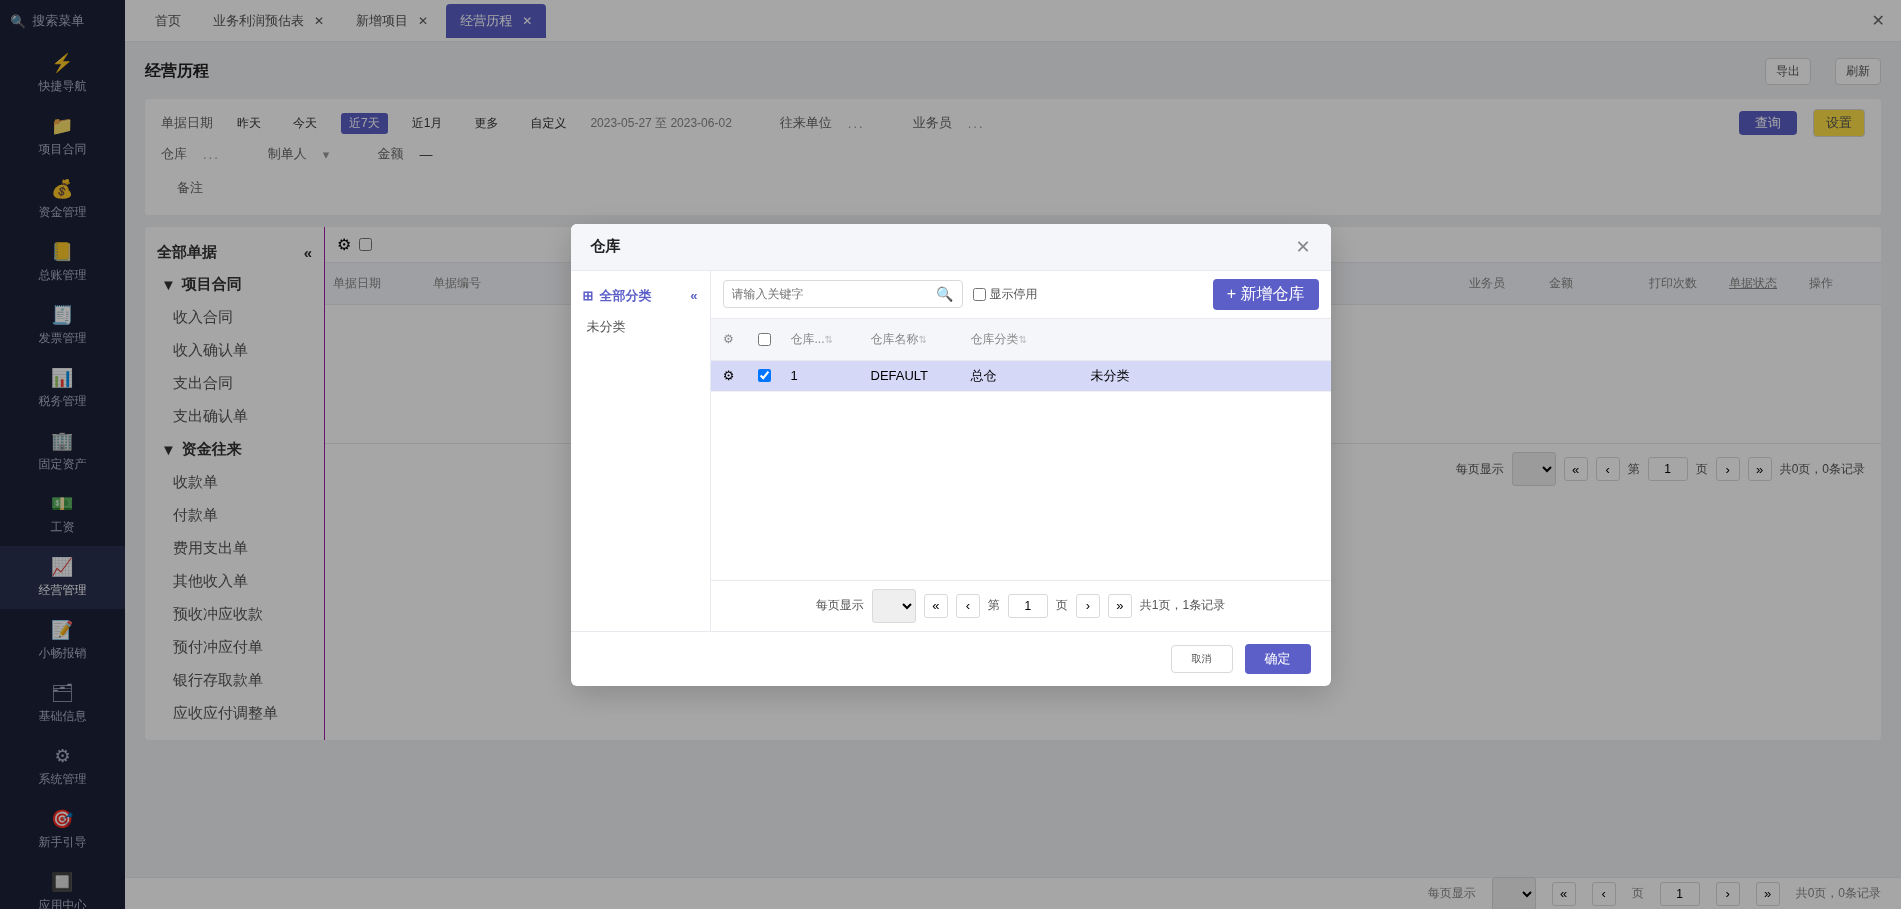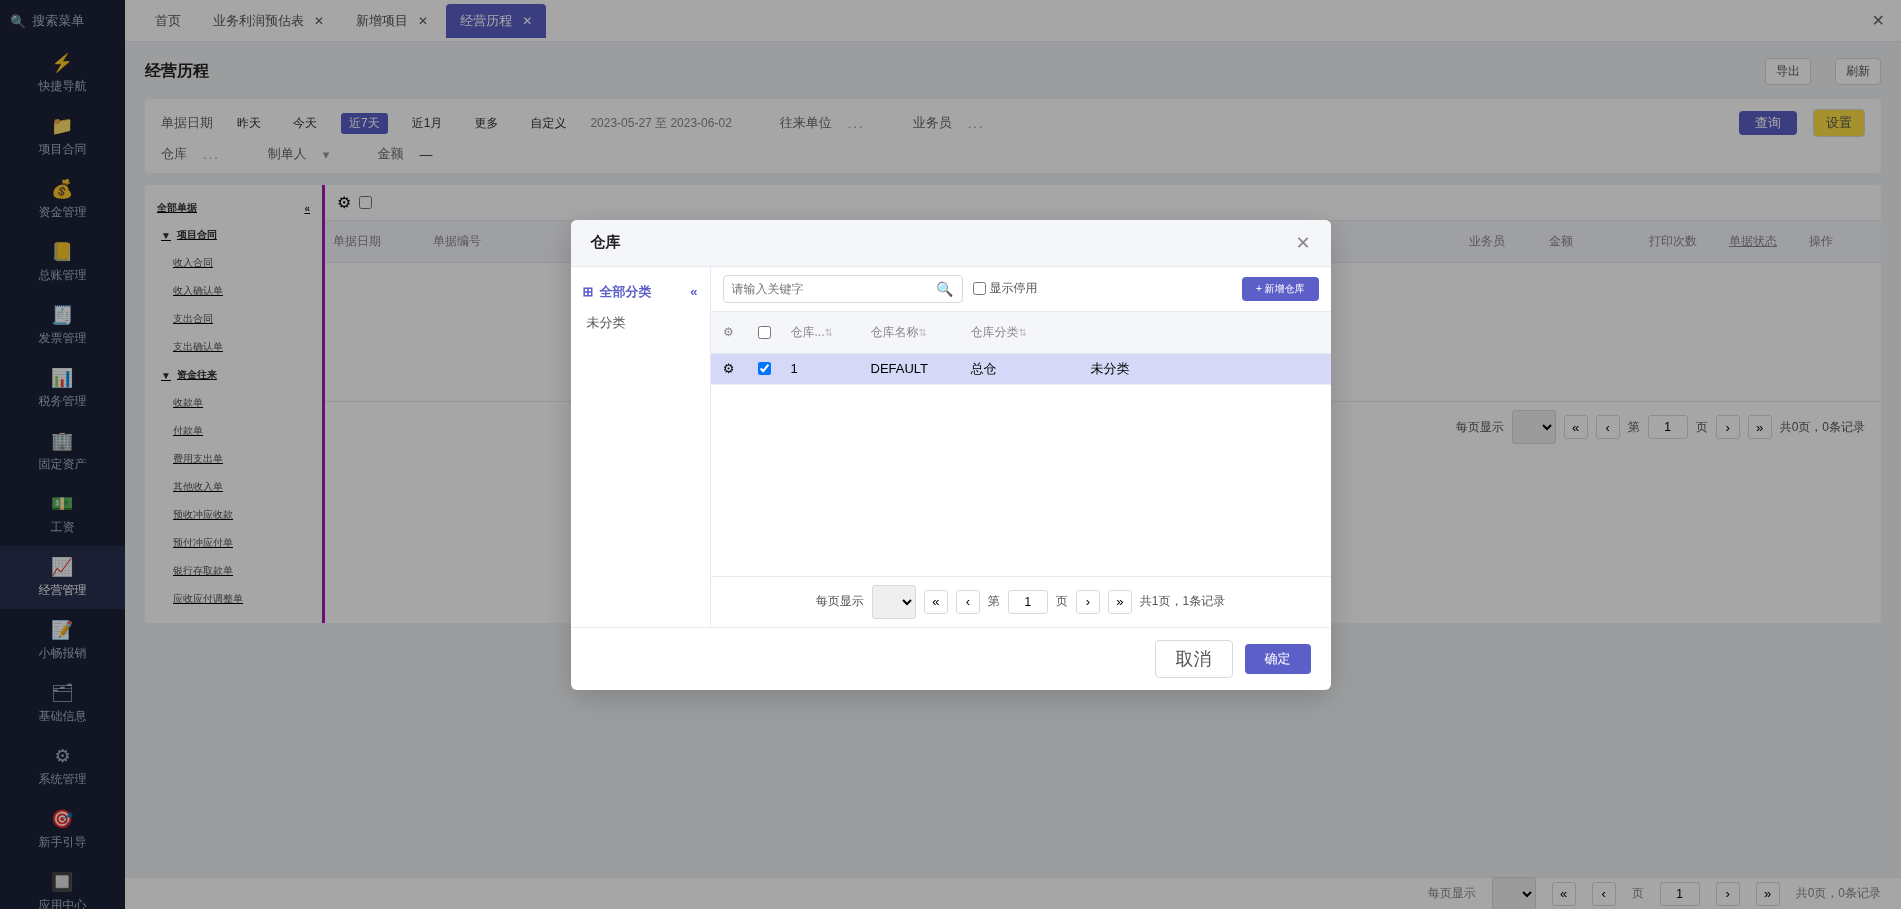--- a/index.html
+++ b/index.html
@@ -172,24 +172,23 @@
 
     
     .content-wrapper {
       display: flex;
       gap: 0;
       background: #fff;
       border-radius: 4px;
     }
     .left-panel {
       width: 180px;
-      border-right: 3px solid #a21caf;
+      border-right: 1px solid #a21caf;
       padding: 10px 0;
-      font-size: 10px;
-      text-decoration: underline;
+      font-size: 15px;
     }
     .left-panel-header {
       display: flex;
       align-items: center;
       justify-content: space-between;
       padding: 6px 12px;
       color: #333;
       font-weight: bold;
     }
     .left-panel-item {
@@ -364,21 +363,21 @@
       gap: 4px;
       font-size: 12px;
       color: #555;
     }
     .btn-add-warehouse {
       background: #5b5fc7;
       color: #fff;
       border: none;
       border-radius: 4px;
       padding: 5px 14px;
-      font-size: 10px;
+      font-size: 16px;
       cursor: pointer;
       margin-left: auto;
     }
     
     .modal-table {
       flex: 1;
       overflow-y: auto;
     }
     .modal-table-header {
       display: flex;
@@ -426,21 +425,21 @@
       padding: 12px 20px;
       gap: 12px;
       border-top: 1px solid #e8eaf0;
     }
     .btn-cancel {
       background: #fff;
       color: #555;
       border: 1px solid #d9d9d9;
       border-radius: 4px;
       padding: 6px 20px;
-      font-size: 18px;
+      font-size: 10px;
       cursor: pointer;
     }
     .btn-confirm {
       background: #5b5fc7;
       color: #fff;
       border: none;
       border-radius: 4px;
       padding: 6px 20px;
       font-size: 13px;
       cursor: pointer;
@@ -583,20 +582,23 @@
         <button class="btn-setting">设置</button>
       </div>
       <div class="filter-row">
         <span class="filter-label">仓库</span>
         <span class="filter-dots">...</span>
         <span style="margin-left:32px;" class="filter-label">制单人</span>
         <span style="color:#999;">▾</span>
         <span style="margin-left:32px;" class="filter-label">金额</span>
         <span>—</span>
       </div>
+      <div class="remark-row">
+        <span class="filter-label">备注</span>
+      </div>
     </div>
 
     <div class="content-wrapper">
 
       <div class="left-panel">
         <div class="left-panel-header">
           <span>全部单据</span>
           <span>«</span>
         </div>
         <div class="left-panel-item group">

